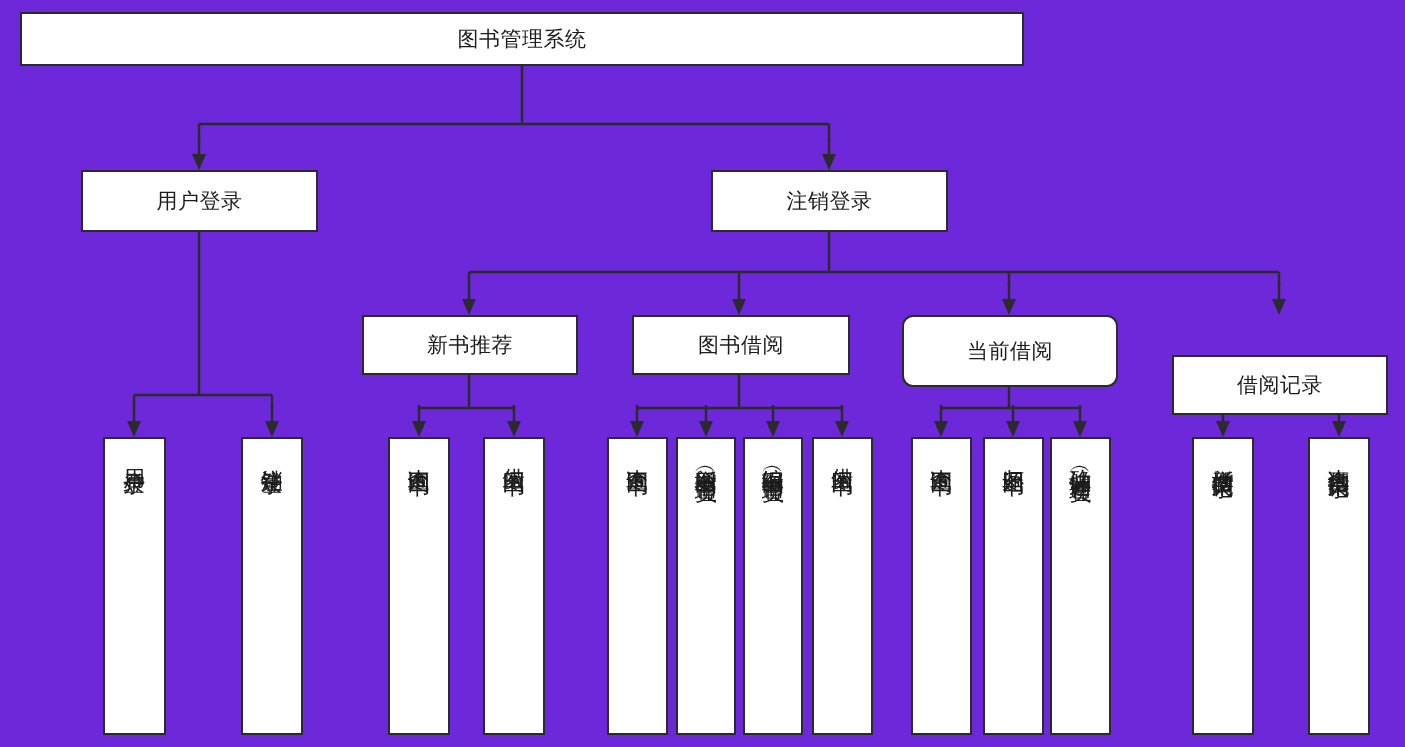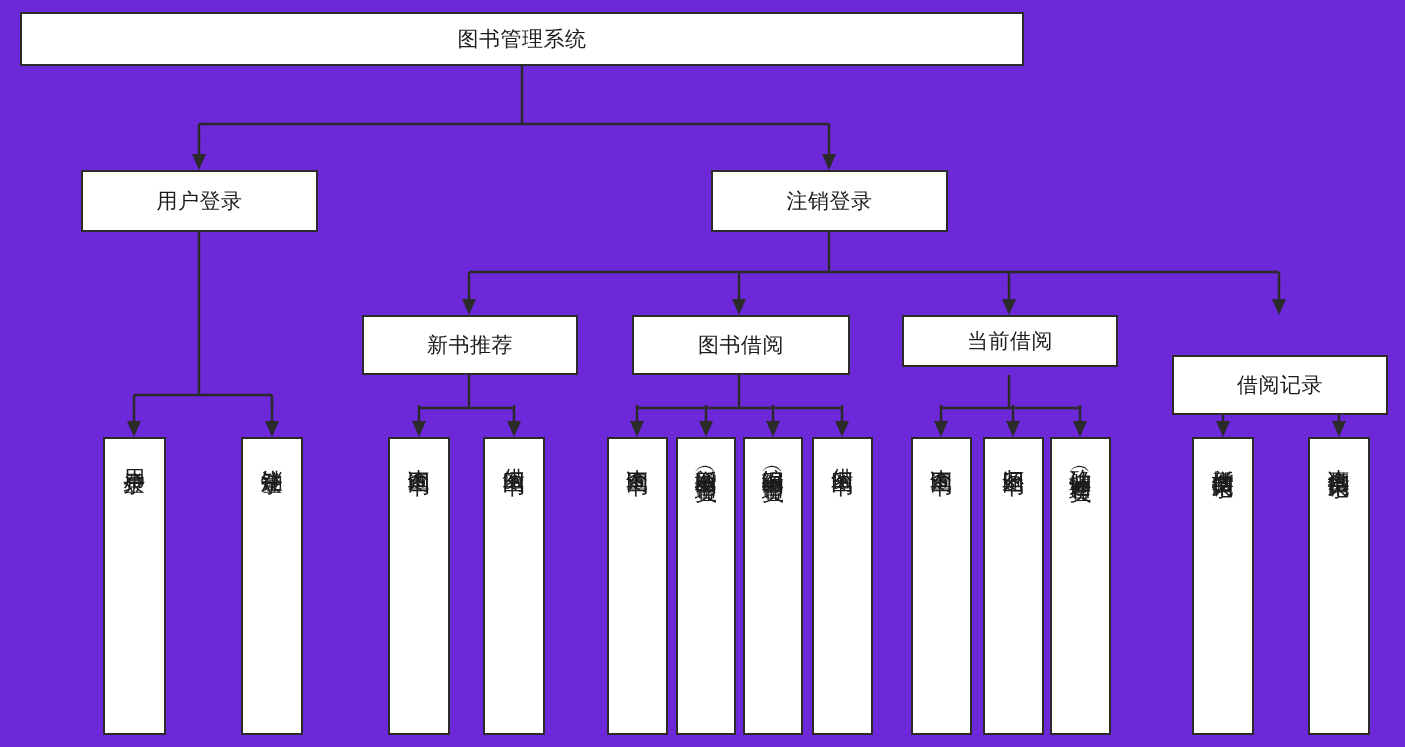--- a/index.html
+++ b/index.html
@@ -149,21 +149,21 @@
       </div>
       <div class="node-box" style="left: 711px; top: 170px; width: 237px; height: 62px;">
         <span class="node-label">注销登录</span>
       </div>
       <div class="node-box" style="left: 362px; top: 315px; width: 216px; height: 60px;">
         <span class="node-label">新书推荐</span>
       </div>
       <div class="node-box" style="left: 632px; top: 315px; width: 218px; height: 60px;">
         <span class="node-label">图书借阅</span>
       </div>
-      <div class="node-box" style="left: 902px; top: 315px; width: 216px; height: 52px;">
+      <div class="node-box" style="left: 902px; top: 315px; width: 216px; height: 72px; border-radius: 11px;">
         <span class="node-label">当前借阅</span>
       </div>
       <div class="node-box" style="left: 1172px; top: 315px; width: 216px; height: 60px; margin-top: 40px;">
         <span class="node-label">借阅记录</span>
       </div>
       <div class="node-box vertical" style="left: 103px; top: 437px; width: 63px; height: 298px;">
         <span class="node-label">用户登录</span>
       </div>
       <div class="node-box vertical" style="left: 241px; top: 437px; width: 62px; height: 298px;">
         <span class="node-label">注销登录</span>

